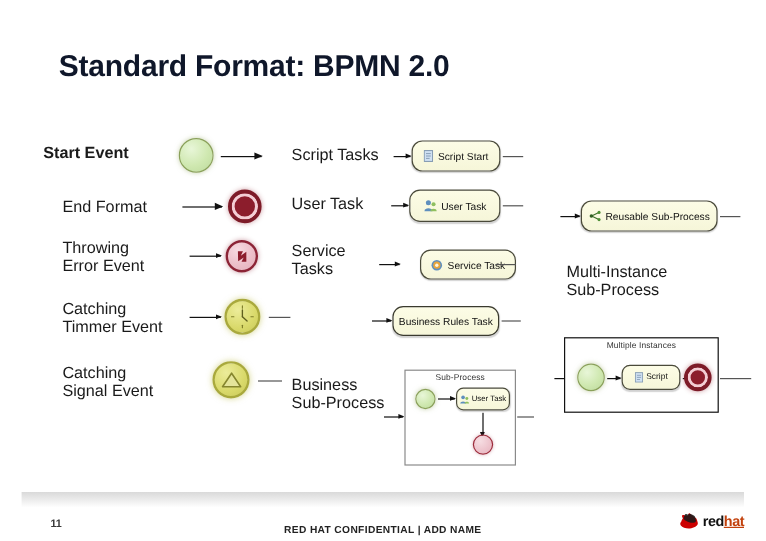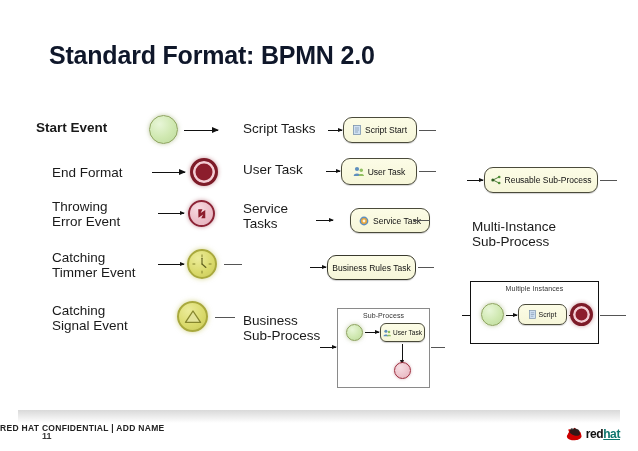--- a/index.html
+++ b/index.html
@@ -93,26 +93,26 @@
     font-size:7px;color:#333;letter-spacing:.1px;
   }
 
   
   .footer-band{
     position:absolute;left:18px;right:18px;top:410px;height:13px;
     background:linear-gradient(#d9d9d9,#ffffff);
   }
   .pgnum{position:absolute;left:42px;top:431px;font-size:9px;color:#3a3a3a;font-weight:bold;}
   .conf{
-    position:absolute;left:0;right:0;top:423px;
+    position:absolute;left:0;right:0;top:436px;text-align:center;
     font-size:8.5px;font-weight:bold;color:#222;letter-spacing:.3px;
   }
   .logo{position:absolute;right:18px;top:427px;display:flex;align-items:center;gap:3px;}
   .logo-text{font-size:12px;font-weight:bold;color:#111;letter-spacing:-.4px;}
-  .logo-text .gray{color:#0f766e;font-weight:bold;text-decoration:underline;}
+  .logo-text .gray{color:#c2410c;font-weight:bold;text-decoration:underline;}
 </style>
 </head>
 <body>
 
 <div class="slide">
 
   <div class="title">Standard Format: BPMN 2.0</div>
 
   <div class="lbl" style="left:36px;top:120px;font-weight:bold;">Start Event</div>
   <div class="lbl" style="left:52px;top:165px;">End Format</div>

